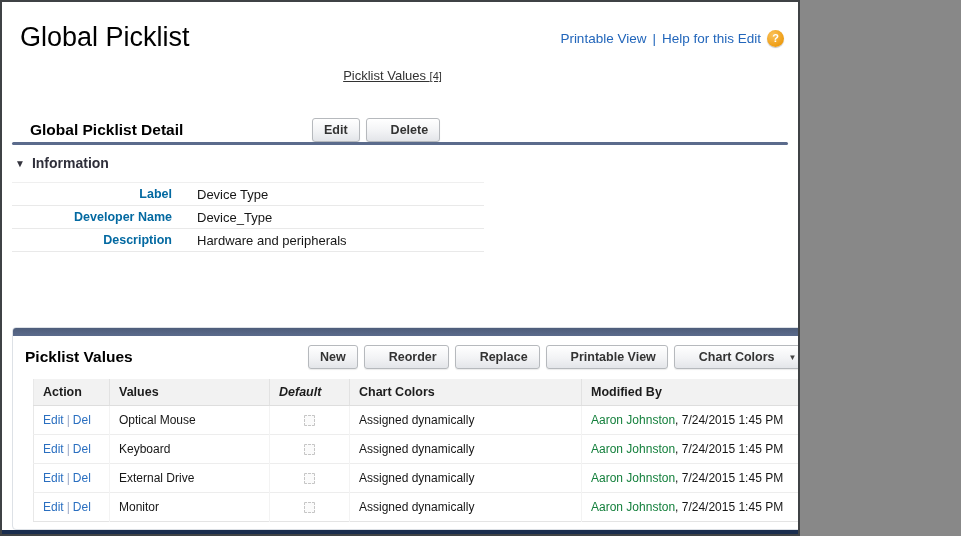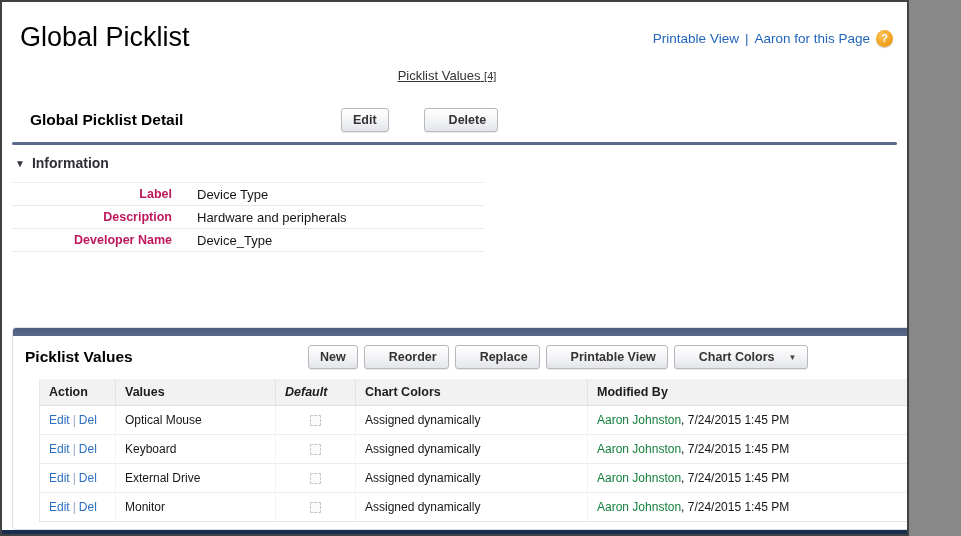--- a/index.html
+++ b/index.html
@@ -1,67 +1,67 @@
 <!DOCTYPE html>
 <html><head>
 <meta charset="utf-8">
 <style>
   * { margin:0; padding:0; box-sizing:border-box; }
   body { background:#888; font-family:"Liberation Sans", sans-serif; }
   .viewport {
-    position:relative; width:909px; height:536px; background:#fff;
+    position:relative; width:800px; height:536px; background:#fff;
     border:2px solid #3f4245; overflow:hidden;
     font-family:"Liberation Sans", sans-serif;
   }
 
   
   .page-title { position:absolute; left:18px; top:20px; font-size:27px; font-weight:400; color:#000; }
   .header-links { position:absolute; right:14px; top:28px; font-size:13.5px; color:#2266bb; display:flex; align-items:center; gap:6px; }
   .header-links a { color:#2266bb; text-decoration:none; cursor:pointer; }
   .hl-sep { color:#2266bb; }
   .help-icon {
     width:17px; height:17px; border-radius:50%;
     background:radial-gradient(circle at 35% 30%, #fbc25a, #ee9d14 70%);
     color:#fff; font-size:11px; font-weight:bold; line-height:17px; text-align:center;
     box-shadow:0 1px 1px rgba(0,0,0,.25); cursor:pointer;
   }
   .jump-links { position:absolute; left:0; right:15px; top:66px; text-align:center; font-size:13px; }
   .jump-links a { color:#333; text-decoration:underline; cursor:pointer; }
   .jump-count { font-size:11px; }
 
   
-  .detail-header { position:absolute; left:28px; top:106px; display:flex; align-items:center;gap:29px; }
+  .detail-header { position:absolute; left:28px; top:116px; display:flex; align-items:center; }
   .section-title { font-size:15.5px; font-weight:bold; color:#000; width:282px; }
   .btn {
     display:inline-block; padding:4px 11px; font-size:12.5px; font-weight:bold; color:#333;
     background:linear-gradient(to bottom,#ffffff 0%,#f2f3f5 55%,#e3e5e9 100%);
     border:1px solid #b6b9bd; border-radius:3px; cursor:pointer;
     box-shadow:0 1px 1px rgba(0,0,0,.08); font-family:"Liberation Sans", sans-serif;
   }
   .btn + .btn { margin-left:6px;padding-left:24px; }
   .slate-rule { position:absolute; left:10px; right:10px; top:140px; height:3px; background:#5b6b8c; border-radius:2px; }
   .info-header { position:absolute; left:13px; top:153px; font-size:14px; font-weight:bold; color:#2f2f3a; display:flex; align-items:center; gap:7px; }
   .tri { font-size:10px; color:#33333d; cursor:pointer; }
   .fields { position:absolute; left:10px; top:180px; width:472px; border-top:1px solid #efefef; }
   .field-row { display:flex; align-items:center; height:23px; border-bottom:1px solid #e9e9e9; }
-  .field-label { width:160px; text-align:right; font-size:12.5px; font-weight:bold; color:#be185d; }
+  .field-label { width:160px; text-align:right; font-size:12.5px; font-weight:bold; color:#0369a1; }
   .field-value { margin-left:25px; font-size:13px; color:#161616; }
   .bottom-buttons { position:absolute; left:310px; top:261px; }
 
   
   .pb-block {
     position:absolute; left:10px; top:325px; width:941px; height:203px;
     border:1px solid #dde1e6; border-radius:4px; background:#fff;
   }
   .pb-topbar { height:8px; background:linear-gradient(to bottom,#4e5d7a,#5b6b8c); border-radius:3px 3px 0 0; }
   .pb-header { display:flex; align-items:center; padding:9px 12px 9px 12px; }
   .pb-title { font-size:15.5px; font-weight:bold; color:#000; width:283px; }
   .dd-arrow { font-size:8px; color:#444; margin-left:14px; vertical-align:1px; }
 
-  table.values { border-collapse:collapse; margin:1px 8px 0 26px; width:calc(100% - 16px);
+  table.values { border-collapse:collapse; margin:1px 8px 0 20px; width:calc(100% - 16px);
     border-left:1px solid #e8e8e8; border-right:1px solid #e8e8e8; border-bottom:1px solid #e4e4e4; }
   table.values thead th {
     background:#f2f2f2; font-size:12.5px; font-weight:bold; color:#1c1c1c; text-align:left;
     padding:6px 9px; border-right:1px solid #e2e2e2; border-bottom:1px solid #dedede;
   }
   table.values thead th:last-child { border-right:none; }
   table.values td {
     font-size:12px; color:#161616; padding:7px 9px; border-top:1px solid #ededed;
     border-right:1px solid #f3f3f3;
   }
@@ -82,21 +82,21 @@
 </style>
 </head>
 <body>
 
 <div class="viewport">
 
   <div class="page-title">Global Picklist</div>
   <div class="header-links">
     <a>Printable View</a>
     <span class="hl-sep">|</span>
-    <a>Aaron for this Page</a>
+    <a>Help for this Edit</a>
     <span class="help-icon">?</span>
   </div>
 
   <div class="jump-links">
     <a><span>Picklist Values</span> <span class="jump-count">[4]</span></a>
   </div>
 
   <div class="detail-header">
     <div class="section-title">Global Picklist Detail</div>
     <button class="btn">Edit</button>
@@ -108,26 +108,26 @@
     <span class="tri">▼</span>
     <span>Information</span>
   </div>
 
   <div class="fields">
     <div class="field-row">
       <div class="field-label">Label</div>
       <div class="field-value">Device Type</div>
     </div>
     <div class="field-row">
+      <div class="field-label">Developer Name</div>
+      <div class="field-value">Device_Type</div>
+    </div>
+    <div class="field-row">
       <div class="field-label">Description</div>
       <div class="field-value">Hardware and peripherals</div>
-    </div>
-    <div class="field-row">
-      <div class="field-label">Developer Name</div>
-      <div class="field-value">Device_Type</div>
     </div>
   </div>
 
 
   <div class="pb-block">
     <div class="pb-topbar"></div>
     <div class="pb-header">
       <div class="pb-title">Picklist Values</div>
       <button class="btn">New</button>
       <button class="btn">Reorder</button>

